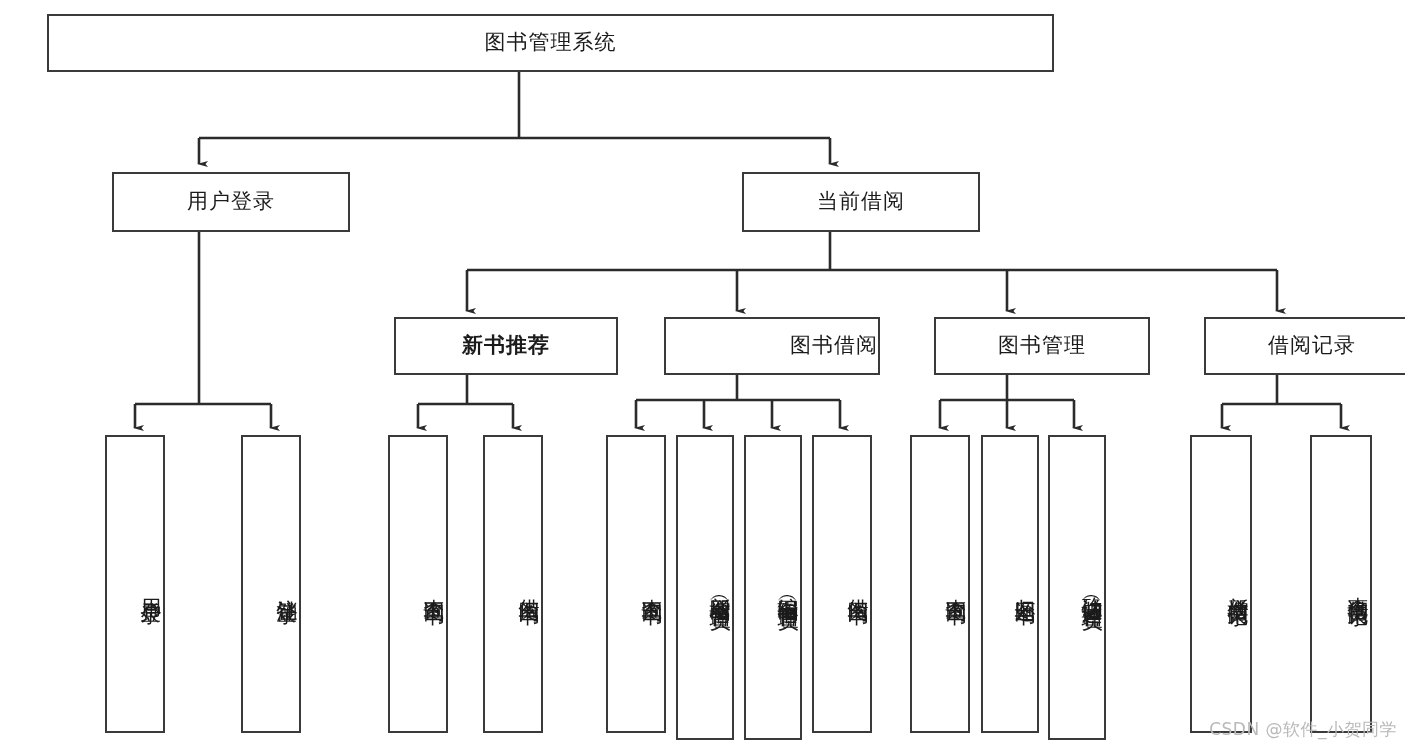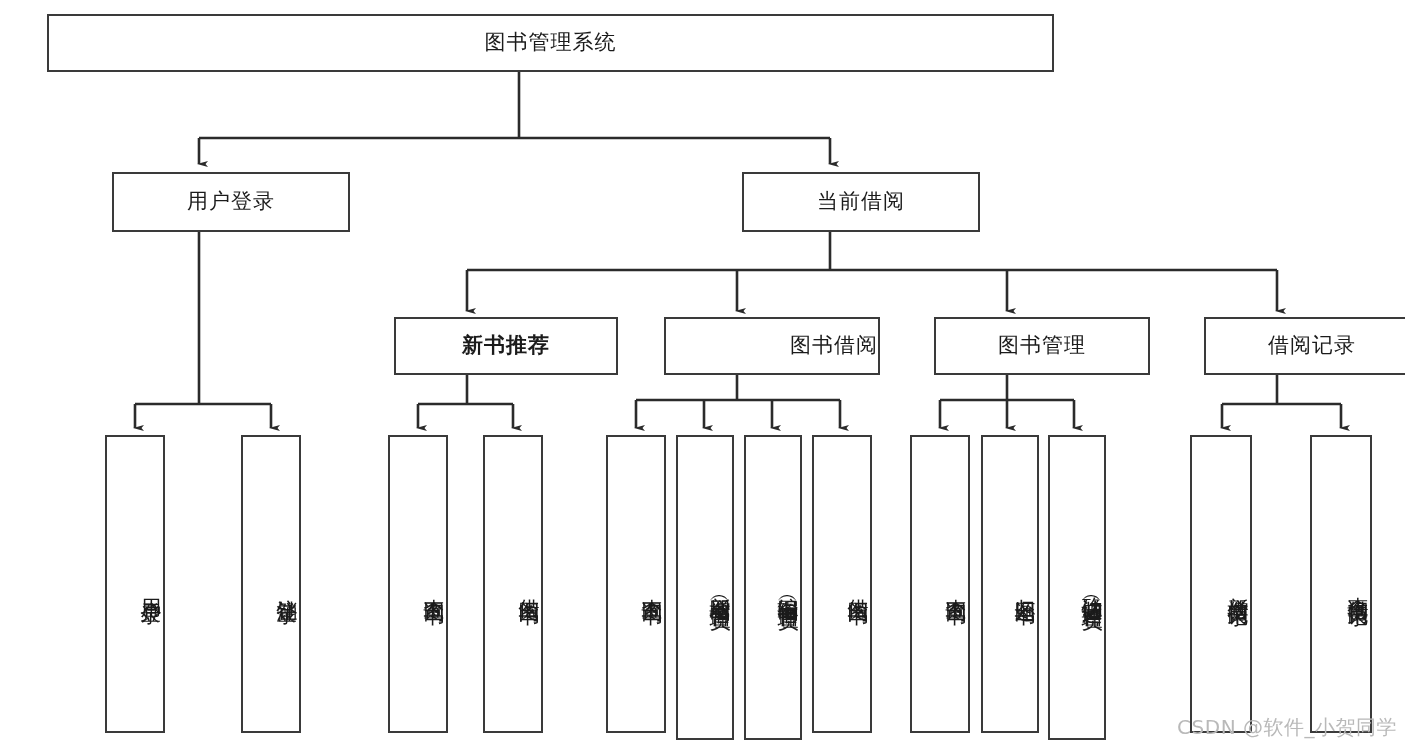--- a/index.html
+++ b/index.html
@@ -52,21 +52,21 @@
     justify-content: center;
     padding-top: 4px;
   }
   .node.vert.tall {
     padding-top: 2px;
   }
   #watermark {
     position: absolute;
     right: 8px;
     bottom: 6px;
-    font-size: 20px;
+    font-size: 17px;
     color: #b9b9b9;
     letter-spacing: 0.5px;
     white-space: nowrap;
   }
 </style>
 </head>
 <body>
 
 <div id="canvas">
 

